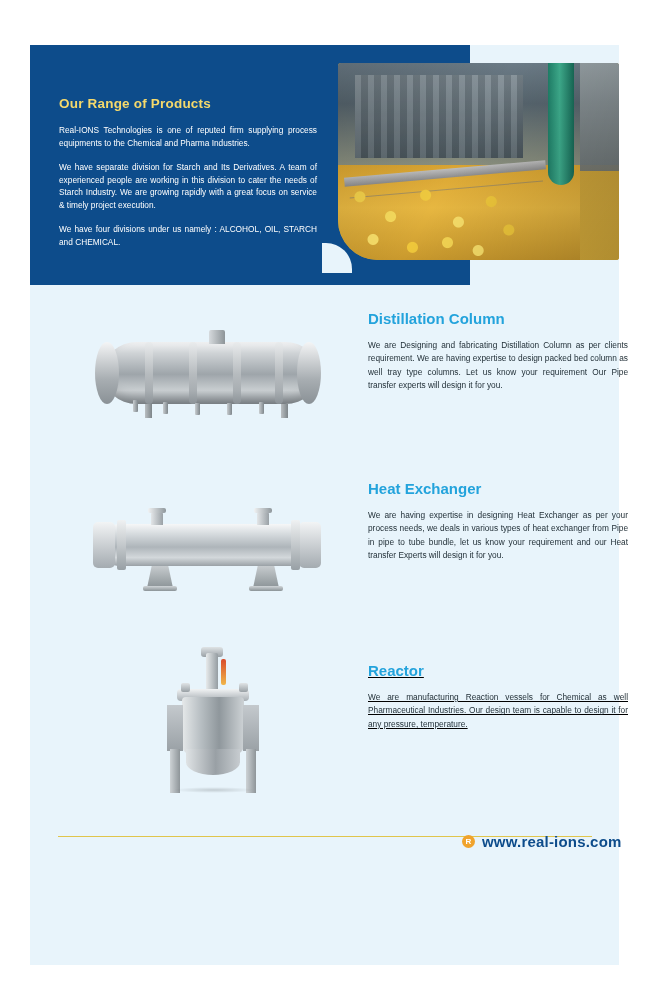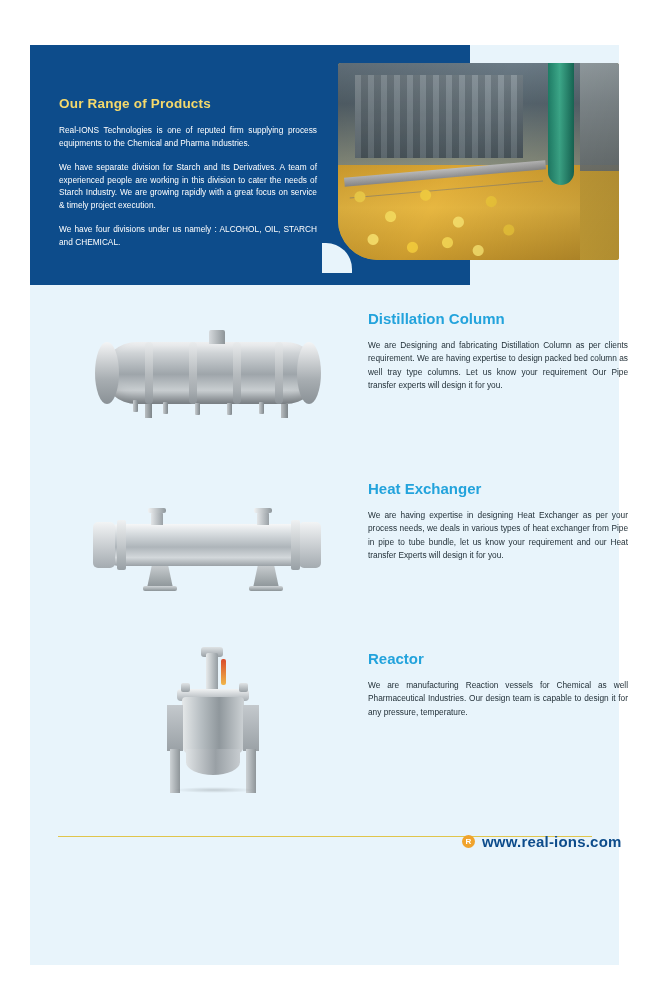--- a/index.html
+++ b/index.html
@@ -416,21 +416,21 @@
         <div class="rx-nozzle" style="left:154px; top:38px;"></div>
         <div class="rx-shell"></div>
         <div class="rx-bottom"></div>
         <div class="rx-bracket" style="left:82px;"></div>
         <div class="rx-bracket" style="left:158px;"></div>
         <div class="rx-leg" style="left:85px;"></div>
         <div class="rx-leg" style="left:161px;"></div>
         <div class="rx-shadow"></div>
       </div>
     </div>
-    <div class="sec-text" style="top:5px;">
+    <div class="sec-text" style="top:17px;text-decoration:underline;">
       <div class="sec-title">Reactor</div>
       <div class="sec-body">We are manufacturing Reaction vessels for Chemical as well Pharmaceutical Industries. Our design team is capable to design it for any pressure, temperature.</div>
     </div>
   </div>
 
   <div class="footer-rule"></div>
   <div class="footer-web">
     <div class="footer-badge">R</div>
     <div class="footer-url">www.real-ions.com</div>
   </div>

